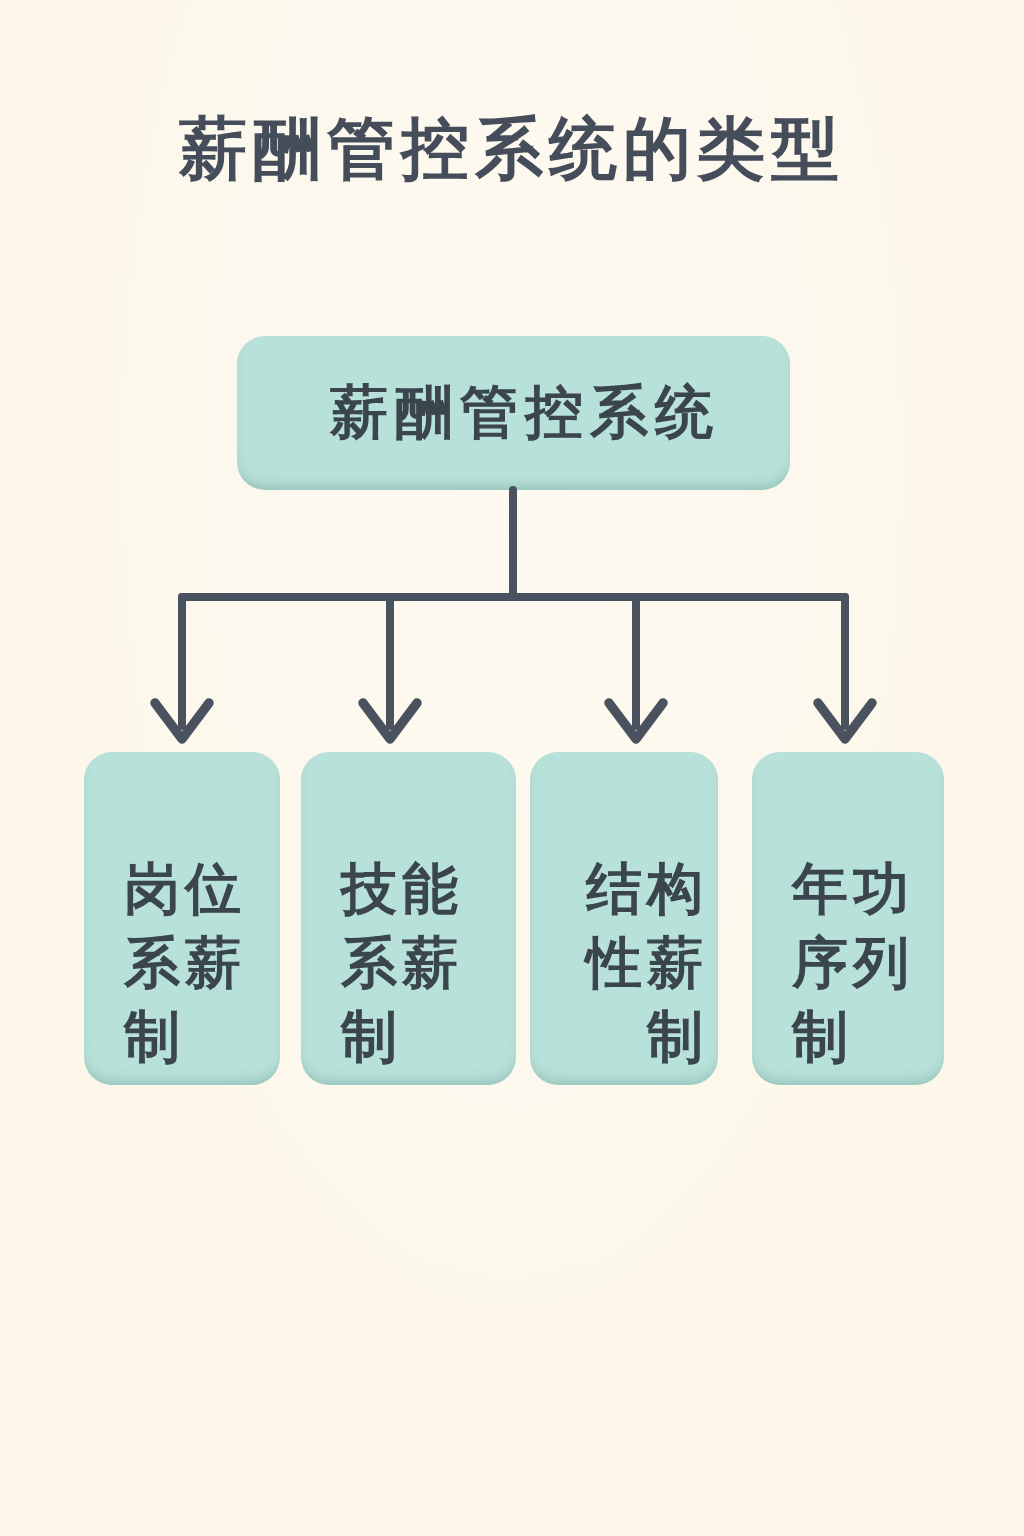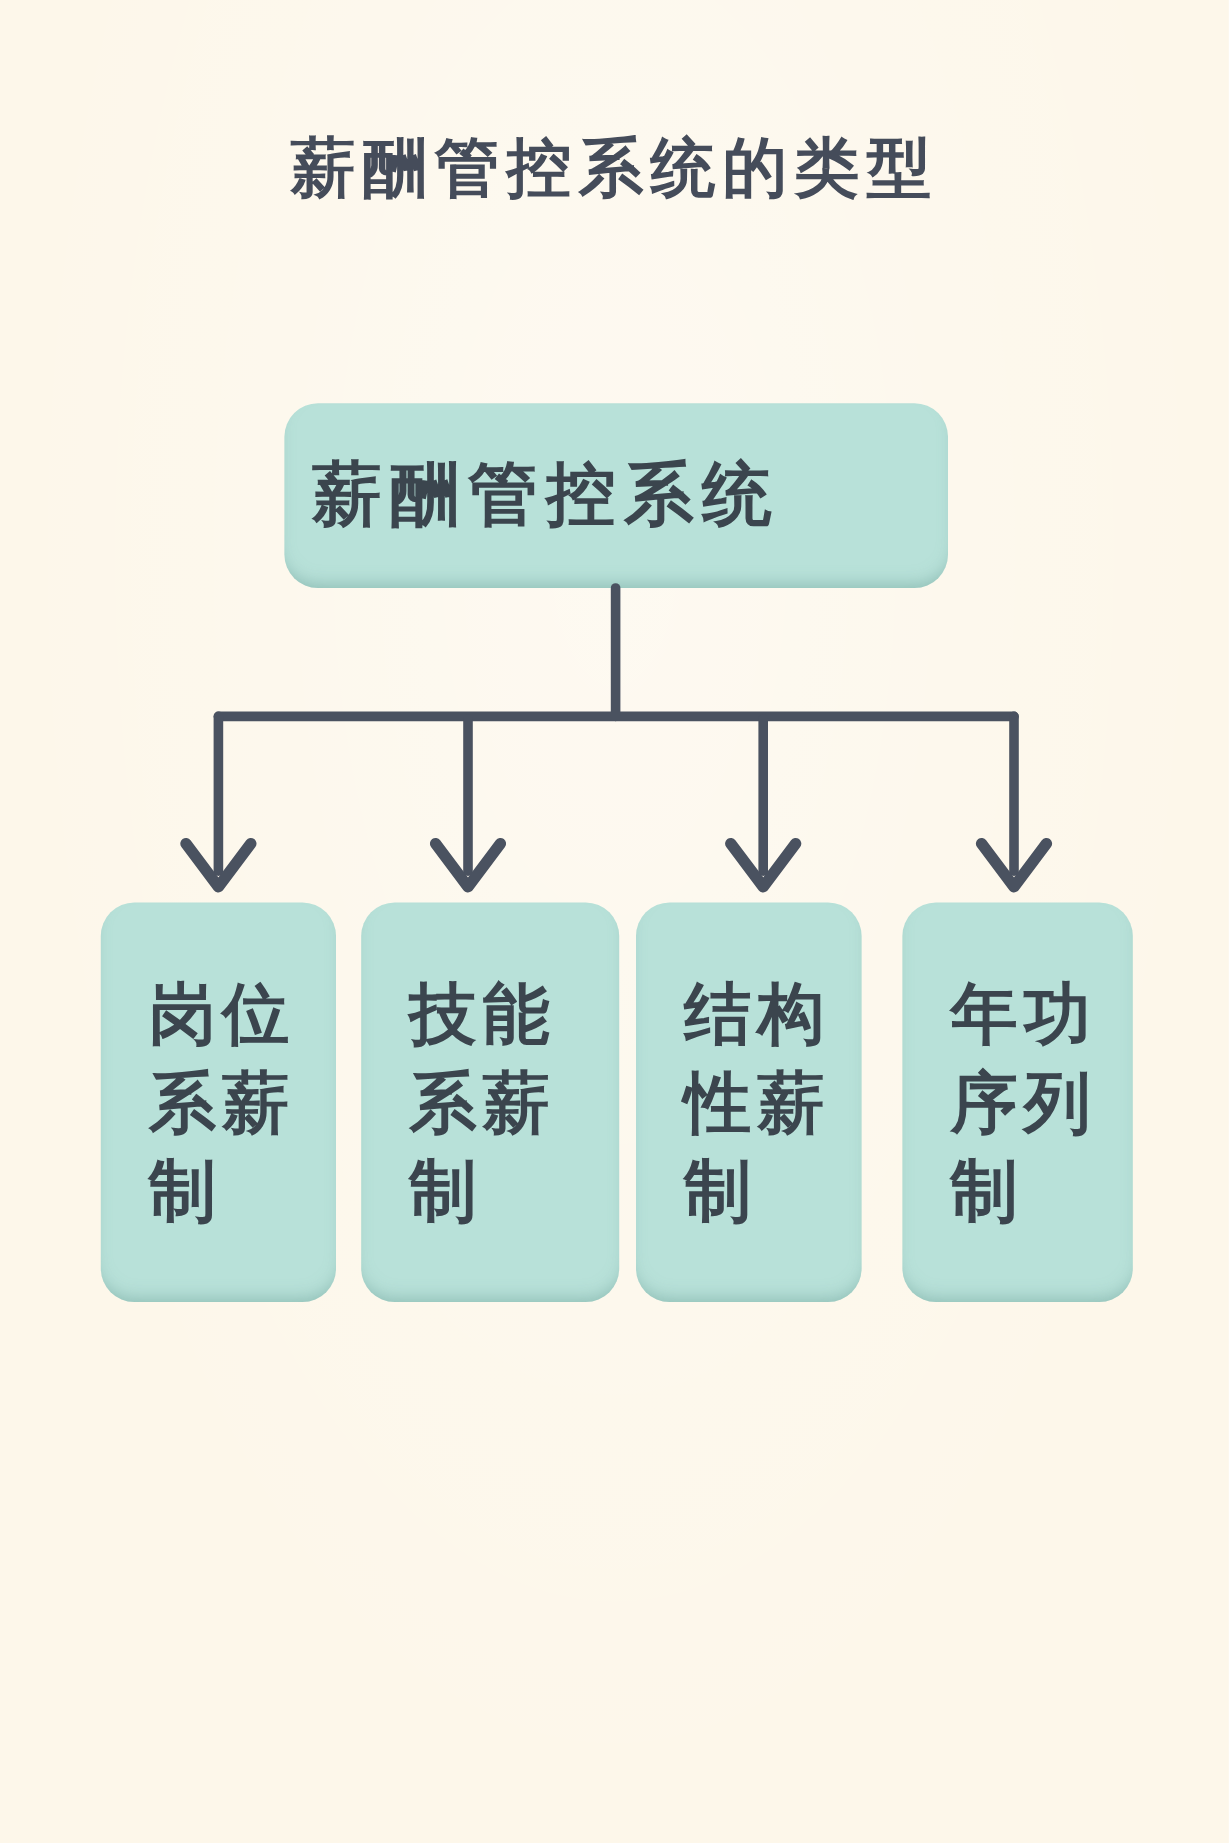--- a/index.html
+++ b/index.html
@@ -21,39 +21,40 @@
     background: var(--background);
     background-image: radial-gradient(ellipse at 50% 30%, rgba(255,255,255,0.35), rgba(0,0,0,0) 70%);
     overflow: hidden;
   }
   .title {
     position: absolute;
     top: 104px;
     left: 0;
     width: 1024px;
     text-align: center;
-    font-size: 54px;
+    font-size: 68px;
     font-weight: 800;
     letter-spacing: 6px;
     color: var(--title-text);
     white-space: nowrap;
   }
   .node {
     position: absolute;
     background: var(--node-fill);
     border-radius: 28px;
     box-shadow: inset 0 -9px 14px -7px rgba(104, 156, 147, 0.55);
   }
   .root-node {
     left: 237px;
     top: 336px;
     width: 553px;
     height: 154px;
     display: flex;
     align-items: center;
+    justify-content: center;
     padding-left: 16px;
   }
   .root-node .node-label {
     font-size: 58px;
     font-weight: 800;
     letter-spacing: 7px;
     color: var(--node-text);
     text-indent: 7px; 
     white-space: nowrap;
   }
@@ -79,24 +80,25 @@
   }
   .child-node .node-label {
     display: block;
     padding: 56px 10px 0 40px;
     font-size: 56px;
     font-weight: 800;
     line-height: 74px;
     letter-spacing: 5px;
     color: var(--node-text);
     white-space: pre-line;
+    margin-top: 44px;
   }
   .c1 { left: 84px;  width: 196px; }
   .c2 { left: 301px; width: 215px; }
-  .c3 { left: 530px; width: 188px; }
+  .c3 { left: 530px; width: 188px; text-align: right; }
   .c4 { left: 752px; width: 192px; border-radius: 28px; }
 </style>
 </head>
 <body>
 
 <div class="canvas">
 
   <div class="title">薪酬管控系统的类型</div>
 
   <div class="node root-node">

